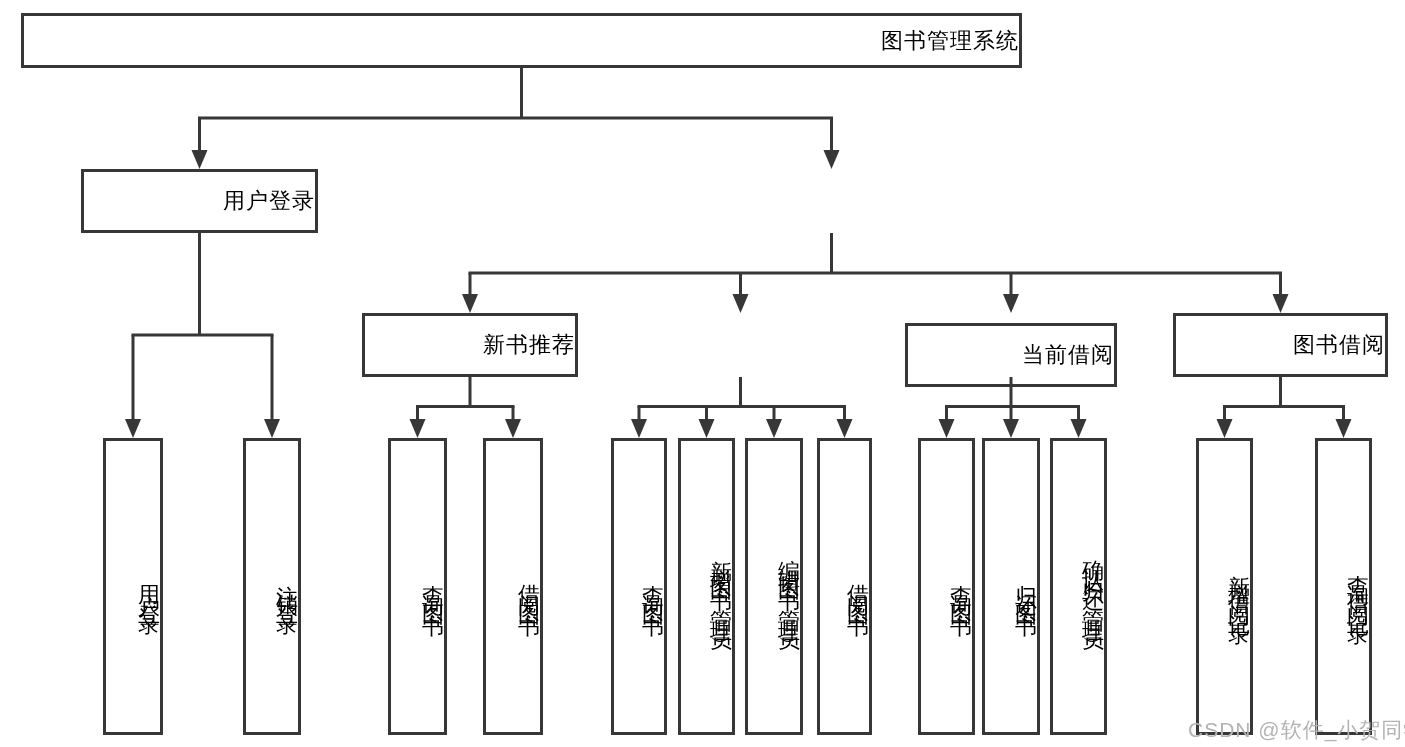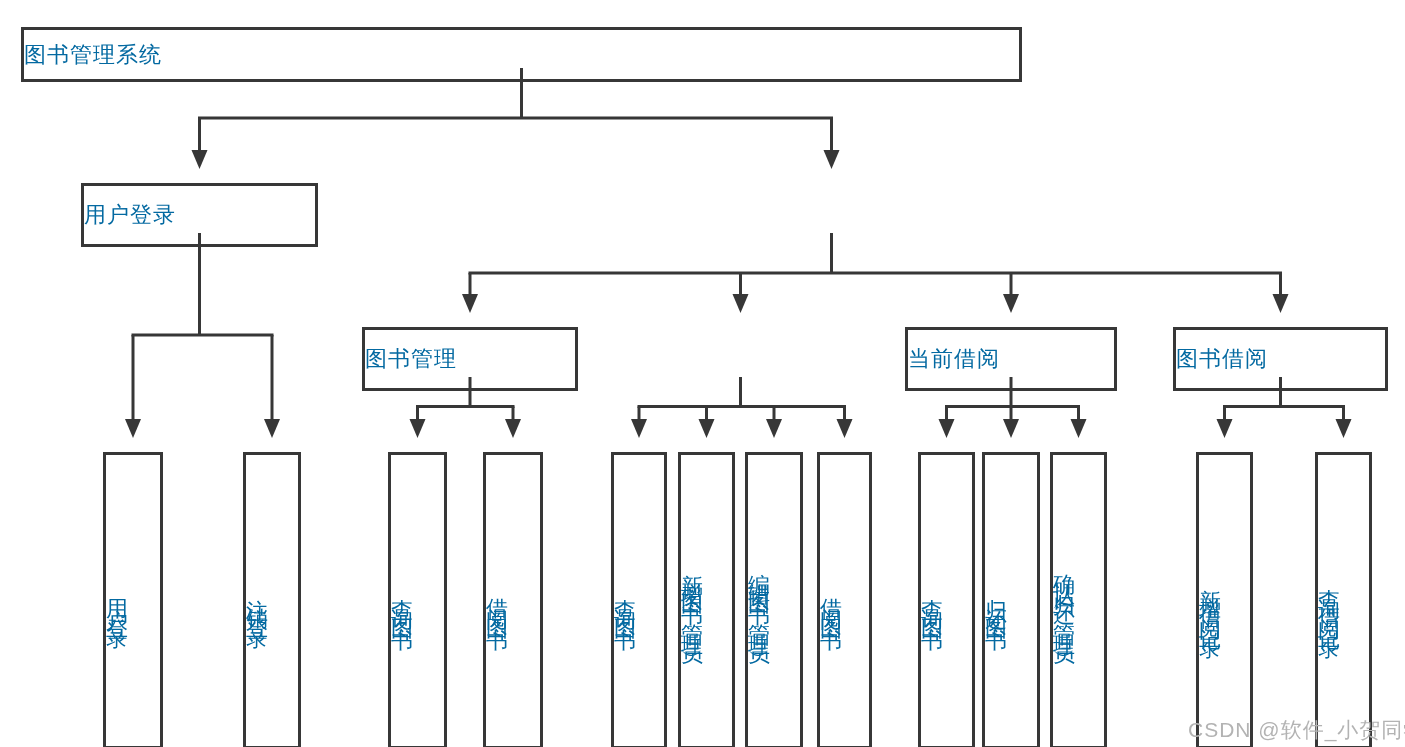--- a/index.html
+++ b/index.html
@@ -17,24 +17,23 @@
     z-index: 2;
     pointer-events: none;
   }
   .box {
     position: absolute;
     box-sizing: border-box;
     border: 3px solid #373737;
     background: #ffffff;
     display: flex;
     align-items: center;
-    justify-content: flex-start;
-    color: #0369a1;
+    justify-content: flex-end;
+    color: #000000;
     z-index: 1;
-    margin-top: 14px;
   }
   .hbox { font-size: 22px; letter-spacing: 1px; }
   .vbox span {
     writing-mode: vertical-rl;
     text-orientation: mixed;
     font-size: 22px;
     letter-spacing: 10px;
     line-height: 1;
     white-space: nowrap;
   }
@@ -120,23 +119,23 @@
 
   <div class="box hbox" style="left:21px;top:13px;width:1001px;height:55px">
     <span>图书管理系统</span>
   </div>
 
   <div class="box hbox" style="left:81px;top:169px;width:237px;height:64px">
     <span>用户登录</span>
   </div>
 
   <div class="box hbox" style="left:362px;top:313px;width:216px;height:64px">
-    <span>图书管理</span>
+    <span>新书推荐</span>
   </div>
-  <div class="box hbox" style="left:905px;top:313px;width:212px;height:64px">
+  <div class="box hbox" style="left:905px;top:323px;width:212px;height:64px">
     <span>当前借阅</span>
   </div>
   <div class="box hbox" style="left:1173px;top:313px;width:215px;height:64px">
     <span>图书借阅</span>
   </div>
 
   <div class="box vbox" style="left:103px;top:438px;width:60px;height:297px">
     <span>用户登录</span>
   </div>
   <div class="box vbox" style="left:243px;top:438px;width:58px;height:297px">

